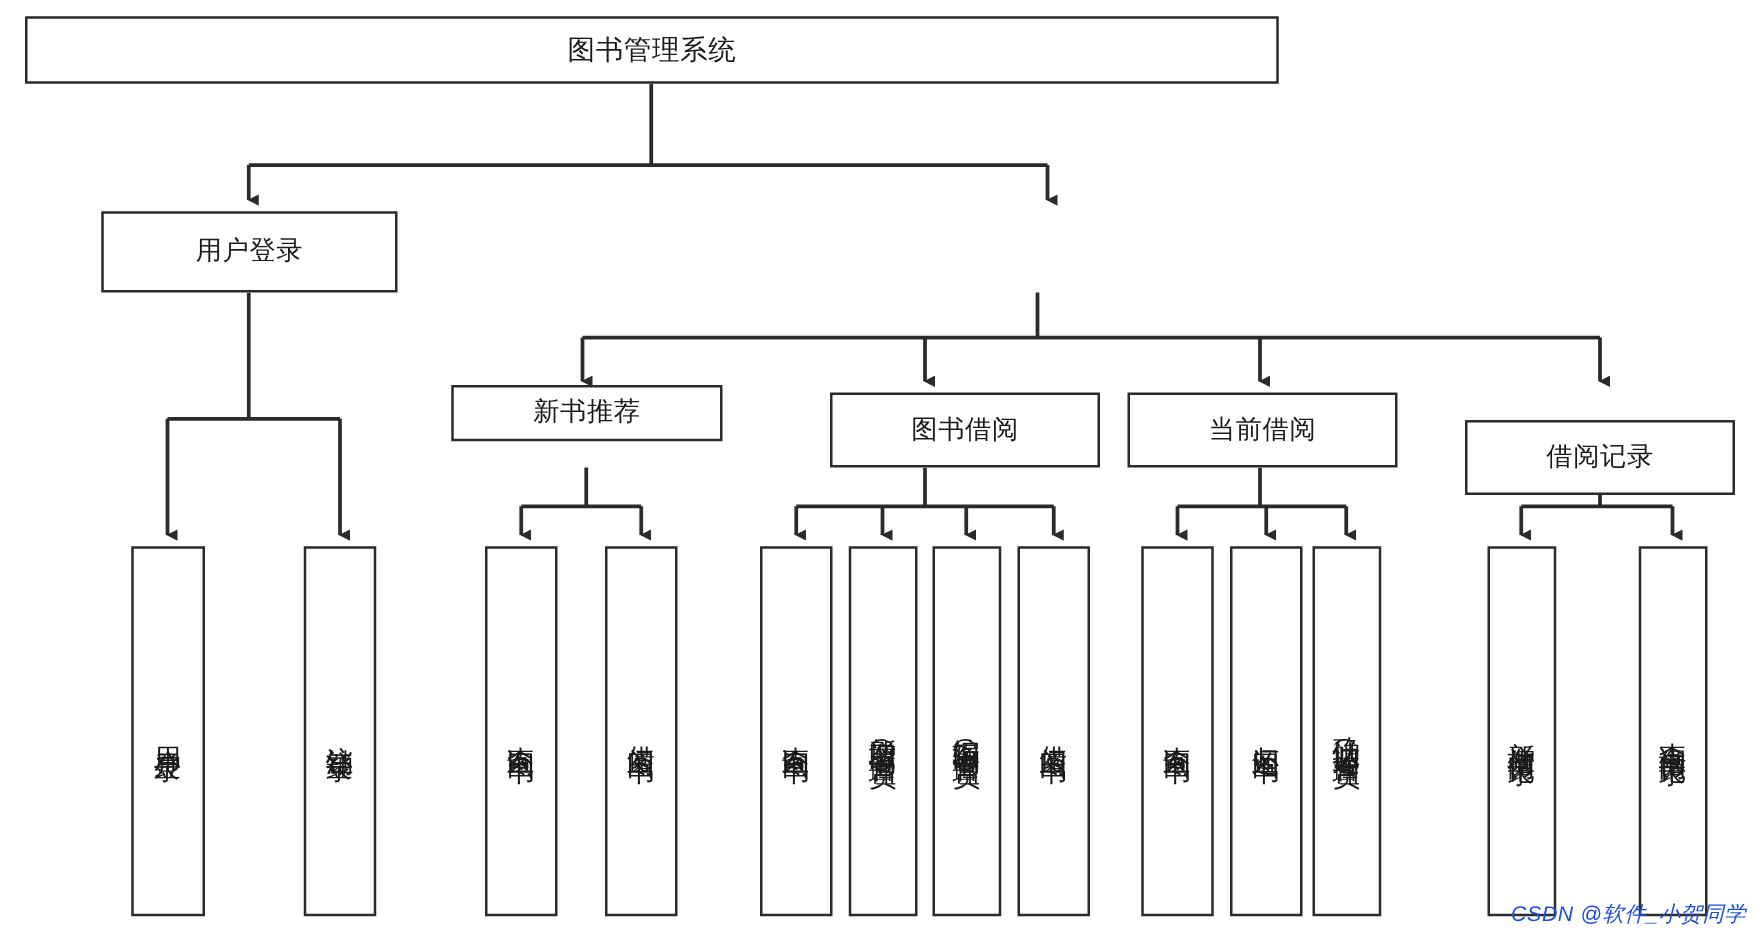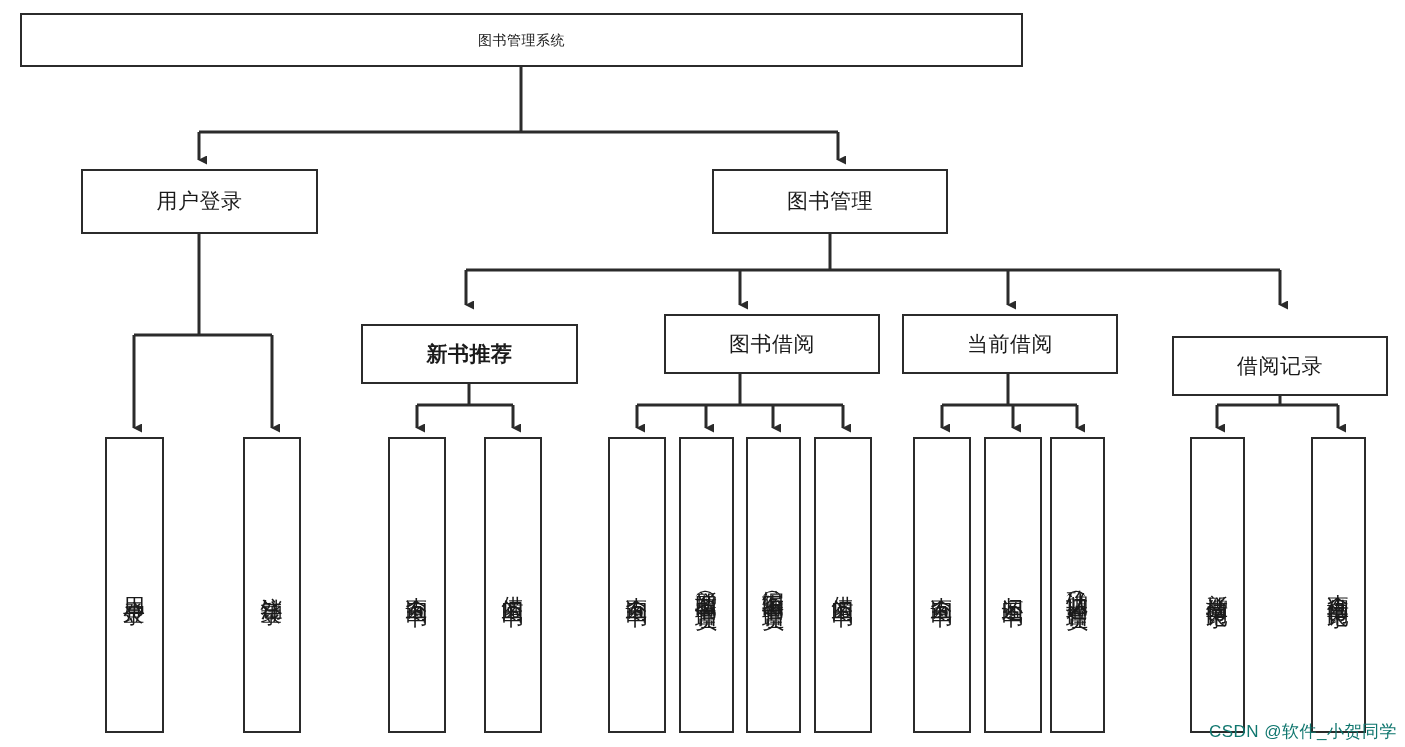--- a/index.html
+++ b/index.html
@@ -41,21 +41,21 @@
     text-align: center;
     line-height: 1.18;
     white-space: nowrap;
   }
   
   .node.horiz .node-label {
     font-size: 21px;
     letter-spacing: 0.5px;
   }
   .node.root .node-label {
-    font-size: 14px;
+    font-size: 22px;
   }
   
   .node.vert {
     align-items: center;
     justify-content: center;
     padding: 4px 0;
   }
   .node.vert .node-label {
     writing-mode: vertical-rl;
     text-orientation: upright;
@@ -63,24 +63,25 @@
     line-height: 1.05;
     letter-spacing: 3px;
     white-space: normal;
     max-height: 100%;
   }
   #watermark {
     position: absolute;
     right: 8px;
     bottom: 4px;
     font-size: 17px;
-    color: #0f766e;
+    color: #1d4ed8;
     letter-spacing: 0.5px;
     white-space: nowrap;
     user-select: none;
+    font-style: italic;
   }
 </style>
 </head>
 <body>
 
 <div id="diagram-root">
 
   <svg id="edges-layer" viewBox="0 0 1405 747" width="1405" height="747" xmlns="http://www.w3.org/2000/svg">
     <defs>
       <marker id="arrowhead" markerWidth="9" markerHeight="9" refX="4.5" refY="8" orient="auto" markerUnits="userSpaceOnUse">
@@ -131,25 +132,22 @@
     </g>
   </svg>
 
   <div class="node horiz root" style="left: 20px; top: 13px; width: 1003px; height: 54px;">
     <span class="node-label">图书管理系统</span>
   </div>
 
   <div class="node horiz" style="left: 81px; top: 169px; width: 237px; height: 65px;">
     <span class="node-label">用户登录</span>
   </div>
-  <div class="node horiz" style="left: 712px; top: 169px; width: 236px; height: 65px;">
-    <span class="node-label">图书管理</span>
-  </div>
-
-  <div class="node horiz" style="left: 361px; top: 324px; width: 217px; height: 60px; font-weight: bold;">
+
+  <div class="node horiz" style="left: 361px; top: 308px; width: 217px; height: 45px;">
     <span class="node-label">新书推荐</span>
   </div>
   <div class="node horiz" style="left: 632px; top: 314px; width: 216px; height: 60px; margin-left: 32px;">
     <span class="node-label">图书借阅</span>
   </div>
   <div class="node horiz" style="left: 902px; top: 314px; width: 216px; height: 60px;">
     <span class="node-label">当前借阅</span>
   </div>
   <div class="node horiz" style="left: 1172px; top: 314px; width: 216px; height: 60px; margin-top: 22px;">
     <span class="node-label">借阅记录</span>

